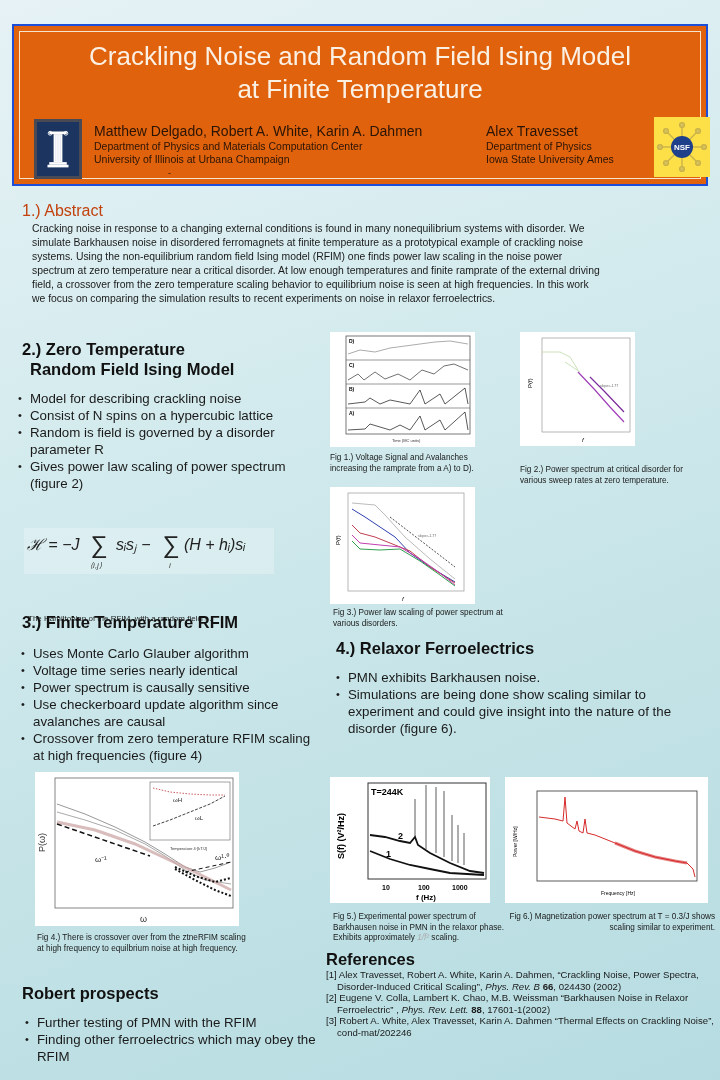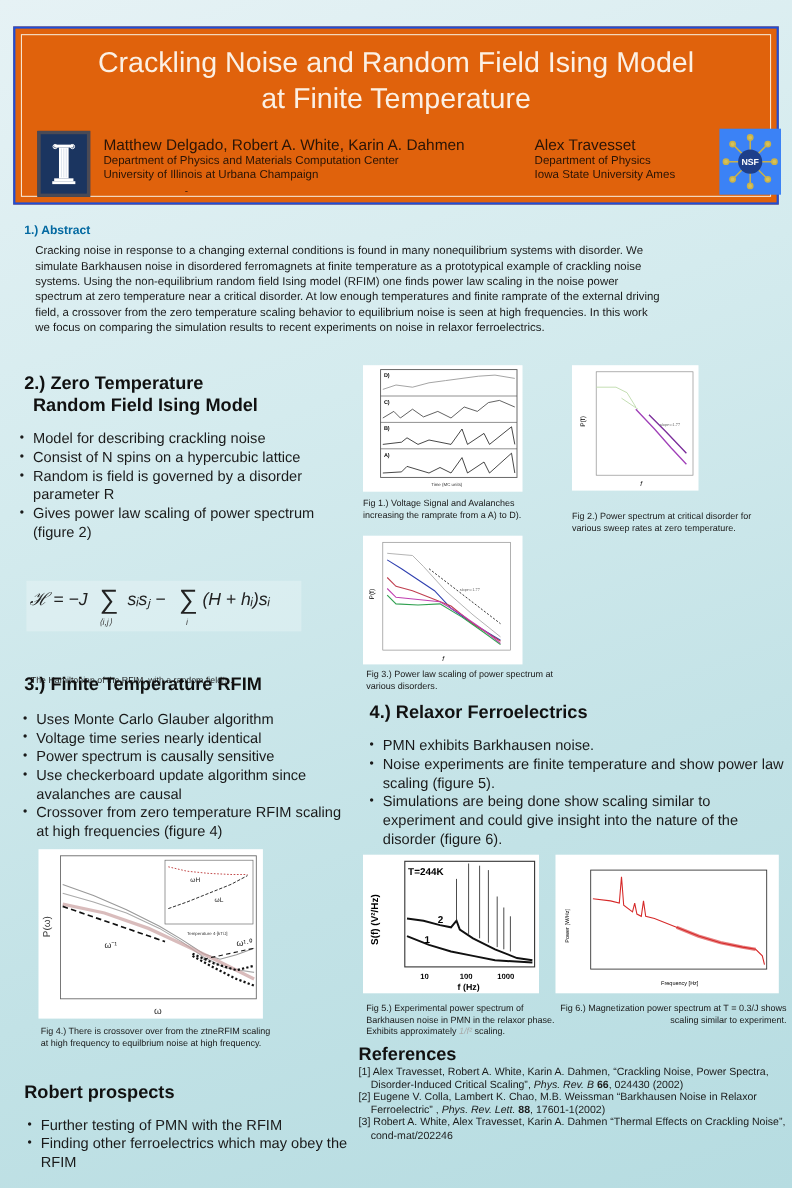--- a/index.html
+++ b/index.html
@@ -27,32 +27,32 @@
     text-align: center; color: #fbf0e4;
     font-size: 26px; line-height: 33px; font-weight: normal;
   }
   #logo-ui {
     position: absolute; left: 20px; top: 93px; width: 48px; height: 60px;
     background: #1b3560; border: 3px solid #4a4a55;
   }
   #logo-ui svg { width: 100%; height: 100%; }
   #logo-nsf {
     position: absolute; left: 640px; top: 91px; width: 56px; height: 60px;
-    background: #3b82f6;
+    background: #fde047;
   }
   #logo-nsf svg { width: 100%; height: 100%; }
   .authors { position: absolute; color: #2a1406; }
   .authors .names { font-size: 14px; line-height: 17px; }
   .authors .aff { font-size: 10.5px; line-height: 13px; }
   #authors-1 { left: 80px; top: 97px; }
   #authors-2 { left: 472px; top: 97px; }
   #dash { left: 168px; top: 168px; font-size: 9px; color: #2a1406; }
 
   
-  .h2 { font-weight: bold; font-size: 11px; line-height: 19px; color: #0369a1; }
+  .h2 { font-weight: normal; font-size: 16px; line-height: 19px; color: #c2410c; }
   .h2-big { font-weight: bold; font-size: 16.5px; line-height: 20px; }
   .bullets { list-style: none; font-size: 13.3px; line-height: 17px; color: #1a1a1a; }
   .bullets li { position: relative; padding-left: 13px; }
   .bullets li::before { content: "•"; position: absolute; left: 1px; top: 0; font-size: 11px; }
 
   #abstract-h { left: 22px; top: 201px; }
   #abstract-body {
     left: 32px; top: 222px; width: 570px;
     font-size: 10.4px; line-height: 14.1px; color: #1a1a1a;
   }
@@ -272,21 +272,20 @@
     <polyline points="22,54 30,62 50,63 70,62 90,74 110,88 125,99" fill="none" stroke="#30a050" stroke-width="1"></polyline>
     <line x1="60" y1="30" x2="125" y2="80" stroke="#222" stroke-width="0.8" stroke-dasharray="2,1.5"></line>
     <text x="88" y="50" font-size="3.5" fill="#666">slope≈-1.77</text>
   </svg>
 </div>
 <div id="fig3-cap" class="abs caption">Fig 3.) Power law scaling of power spectrum at various disorders.</div>
 
 <div id="s4-h" class="abs h2-big">4.) Relaxor Ferroelectrics</div>
 <ul id="s4-list" class="abs bullets">
   <li>PMN exhibits Barkhausen noise.</li>
-  <li>Noise experiments are finite temperature and show power law scaling (figure 5).</li>
   <li>Simulations are being done show scaling similar to experiment and could give insight into the nature of the disorder (figure 6).</li>
 </ul>
 
 <div id="fig5" class="abs fig">
   <svg width="160" height="126" viewBox="0 0 160 126">
     <rect x="38" y="6" width="118" height="96" fill="none" stroke="#333" stroke-width="1"></rect>
     <text x="14" y="82" font-size="9" font-weight="bold" font-family="DejaVu Serif, serif" transform="rotate(-90 14 82)">S(f) (V²/Hz)</text>
     <text x="41" y="18" font-size="9" font-weight="bold" font-family="DejaVu Serif, serif">T=244K</text>
     <polyline points="40,58 55,60 70,64 80,66 85,60 88,68 100,76 120,86 140,94 154,96" fill="none" stroke="#111" stroke-width="1.8"></polyline>
     <polyline points="40,74 60,82 80,88 100,92 120,96 154,98" fill="none" stroke="#111" stroke-width="1.8"></polyline>

